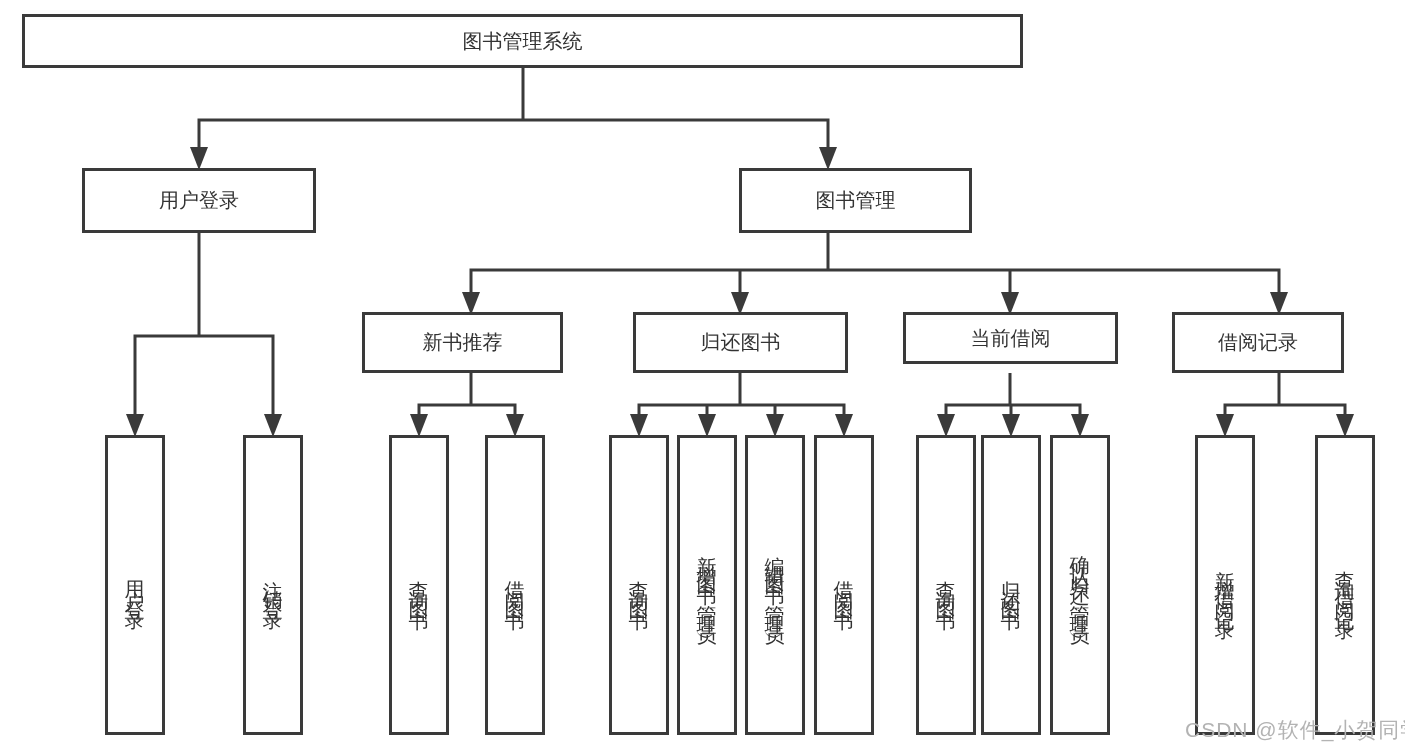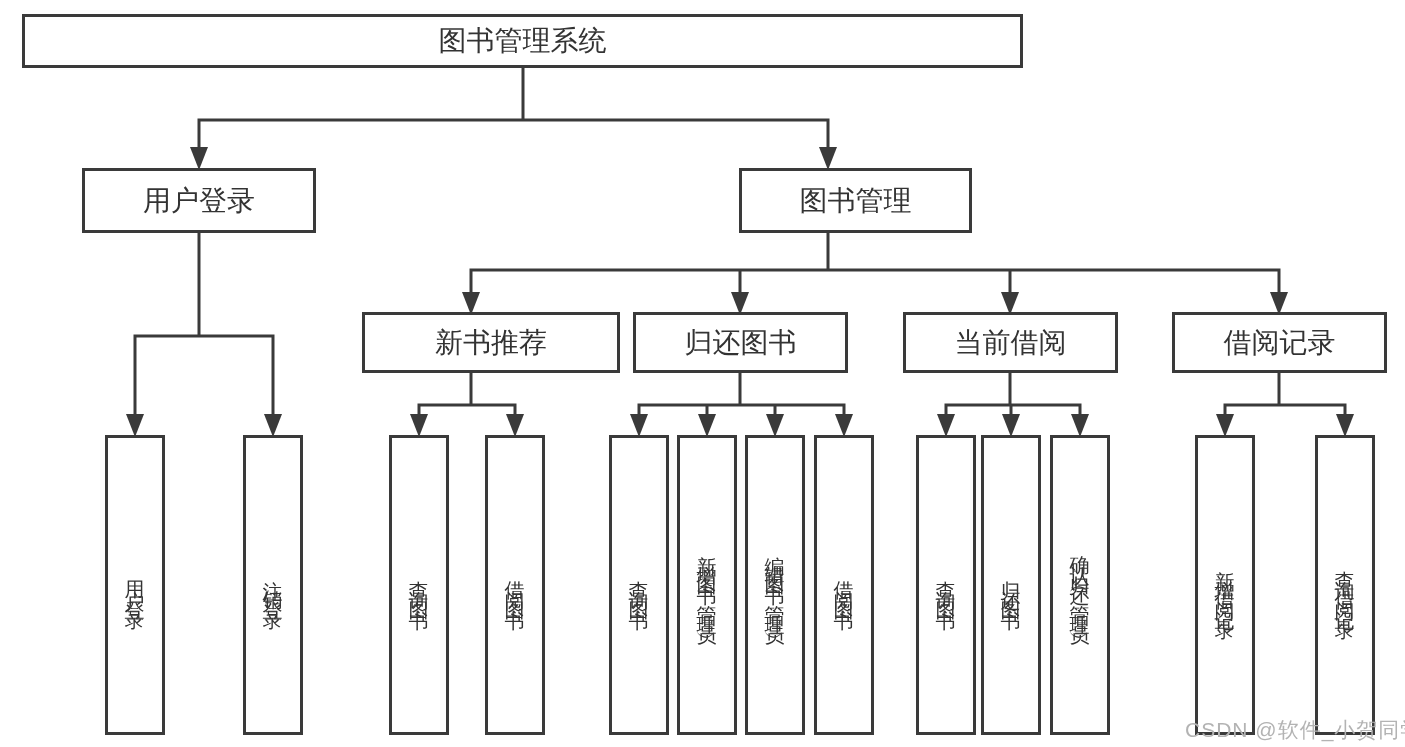--- a/index.html
+++ b/index.html
@@ -13,21 +13,21 @@
   #connector-layer{position:absolute;left:0;top:0;width:1405px;height:747px;z-index:1;}
   .node{
     position:absolute;
     box-sizing:border-box;
     background:#ffffff;
     border:3px solid #3a3a3a;
     color:#333333;
     display:flex;
     align-items:center;
     justify-content:center;
-    font-size:28px;
+    font-size:20px;
     z-index:2;
     white-space:nowrap;
   }
   .leaf{
     writing-mode:vertical-rl;
     text-orientation:mixed;
     letter-spacing:10px;
     font-size:20px;
     line-height:1;
     white-space:normal;
@@ -79,24 +79,24 @@
       <polygon points="1216,414 1234,414 1225,437"></polygon>
       <polygon points="1336,414 1354,414 1345,437"></polygon>
     </g>
   </svg>
 
   <div class="node" style="left:22px;top:14px;width:1001px;height:54px;">图书管理系统</div>
 
   <div class="node" style="left:82px;top:168px;width:234px;height:65px;">用户登录</div>
   <div class="node" style="left:739px;top:168px;width:233px;height:65px;">图书管理</div>
 
-  <div class="node" style="left:362px;top:312px;width:258px;height:61px;">新书推荐</div>
+  <div class="node" style="left:362px;top:312px;width:201px;height:61px;">新书推荐</div>
   <div class="node" style="left:633px;top:312px;width:215px;height:61px;">归还图书</div>
-  <div class="node" style="left:903px;top:312px;width:215px;height:61px;">当前借阅</div>
-  <div class="node" style="left:1172px;top:312px;width:215px;height:61px;">借阅记录</div>
+  <div class="node" style="left:903px;top:312px;width:215px;height:52px;">当前借阅</div>
+  <div class="node" style="left:1172px;top:312px;width:172px;height:61px;">借阅记录</div>
 
   <div class="node leaf" style="left:105px;top:435px;width:60px;height:300px;">用户登录</div>
   <div class="node leaf" style="left:243px;top:435px;width:60px;height:300px;">注销登录</div>
 
   <div class="node leaf" style="left:389px;top:435px;width:60px;height:300px;">查询图书</div>
   <div class="node leaf" style="left:485px;top:435px;width:60px;height:300px;">借阅图书</div>
 
   <div class="node leaf" style="left:609px;top:435px;width:60px;height:300px;">查询图书</div>
   <div class="node leaf" style="left:677px;top:435px;width:60px;height:300px;">新增图书（管理员）</div>
   <div class="node leaf" style="left:745px;top:435px;width:60px;height:300px;">编辑图书（管理员）</div>

